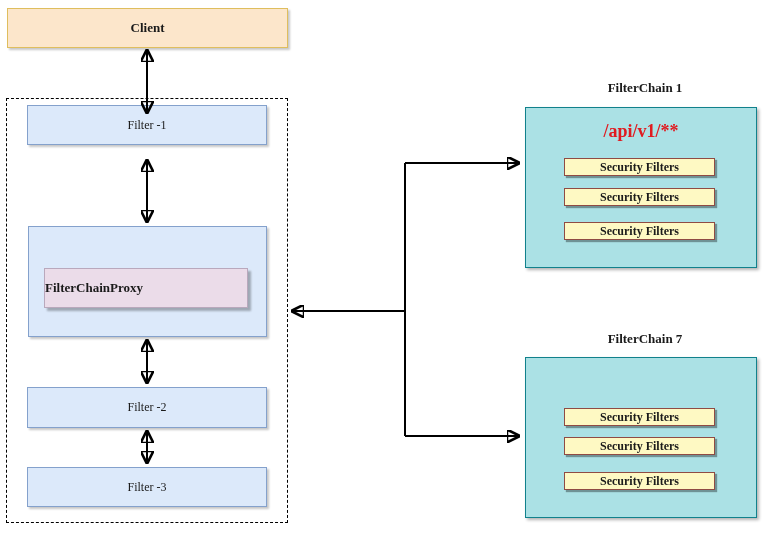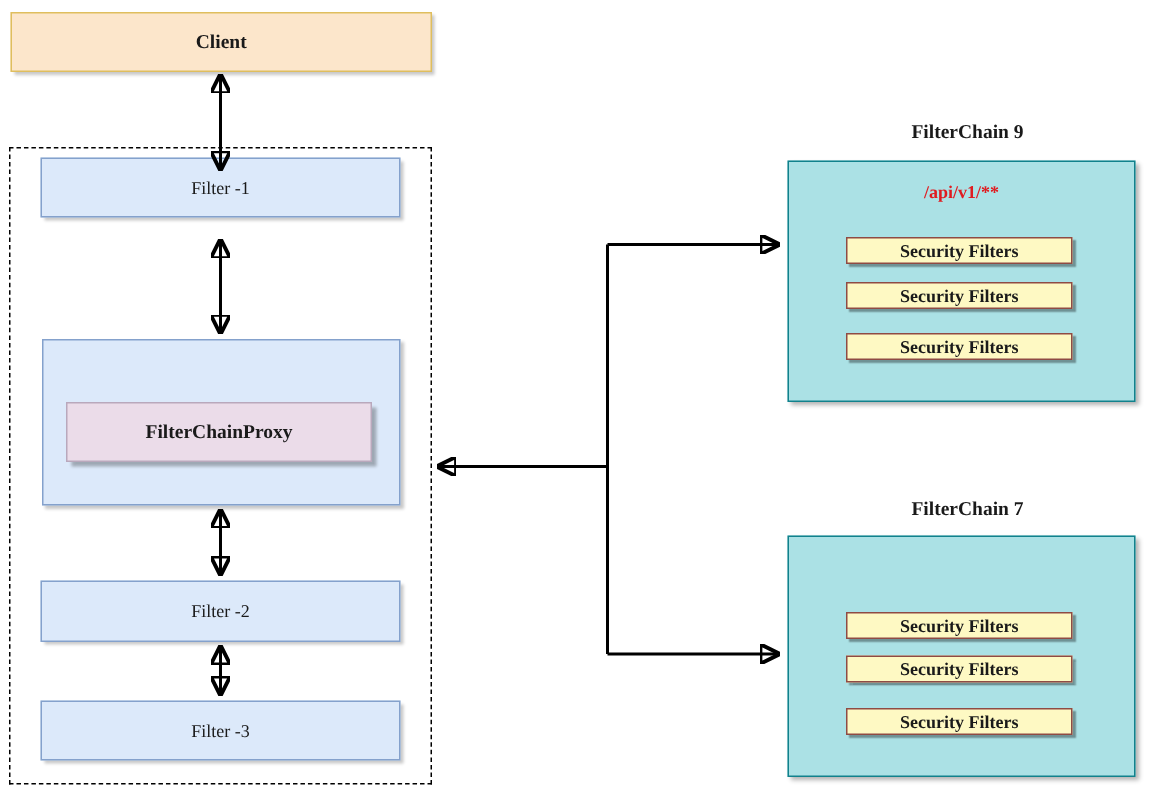--- a/index.html
+++ b/index.html
@@ -54,42 +54,42 @@
   .delegating-title {
     margin-top: 14px;
     font-weight: bold; font-size: 13px;
   }
   .fcp-box {
     position: absolute; left: 15px; top: 41px; width: 204px; height: 40px;
     box-sizing: border-box;
     background: #ebdce9;
     border: 1px solid #b9a8bc;
     box-shadow: 3px 3px 2px rgba(0,0,0,0.28);
-    display: flex; align-items: center; justify-content: center;
+    display: flex; align-items: center; 
     font-weight: bold; font-size: 13px;
   }
 
   
   .chain-title {
     width: 232px; text-align: center;
     font-weight: bold; font-size: 13px;
   }
   .chain-title-1 { left: 529px; top: 80px; }
   .chain-title-2 { left: 529px; top: 331px; }
   .chain-box {
     left: 525px; width: 232px; height: 161px;
     background: #abe1e5;
     border: 1px solid #11818c;
     box-shadow: 2px 2px 3px rgba(0,0,0,0.30);
   }
   .chain-box-1 { top: 107px; }
   .chain-box-2 { top: 357px; height: 161px; }
   .chain-pattern {
     width: 232px; text-align: center;
-    font-weight: bold; font-size: 12px;
+    font-weight: bold; font-size: 18px;
     color: #e01b20;
   }
   .pattern-1 { left: 525px; top: 121px; }
   .pattern-2 { left: 525px; top: 371px; }
 
   .sec-box {
     left: 564px; width: 151px; height: 18px;
     background: #fef9c3;
     border: 1px solid #8f4b44;
     box-shadow: 2px 2px 1px rgba(0,0,0,0.35);
@@ -133,21 +133,21 @@
   </div>
 
   <div class="abs blue-box filter-box filter-2">
     <span>Filter -2</span>
   </div>
 
   <div class="abs blue-box filter-box filter-3">
     <span>Filter -3</span>
   </div>
 
-  <div class="abs chain-title chain-title-1">FilterChain 9</div>
+  <div class="abs chain-title chain-title-1">FilterChain 1</div>
   <div class="abs chain-box chain-box-1"></div>
   <div class="abs chain-pattern pattern-1">/api/v1/**</div>
   <div class="abs sec-box sec-1a">
     <span>Security Filters</span>
   </div>
   <div class="abs sec-box sec-1b">
     <span>Security Filters</span>
   </div>
   <div class="abs sec-box sec-1c">
     <span>Security Filters</span>

